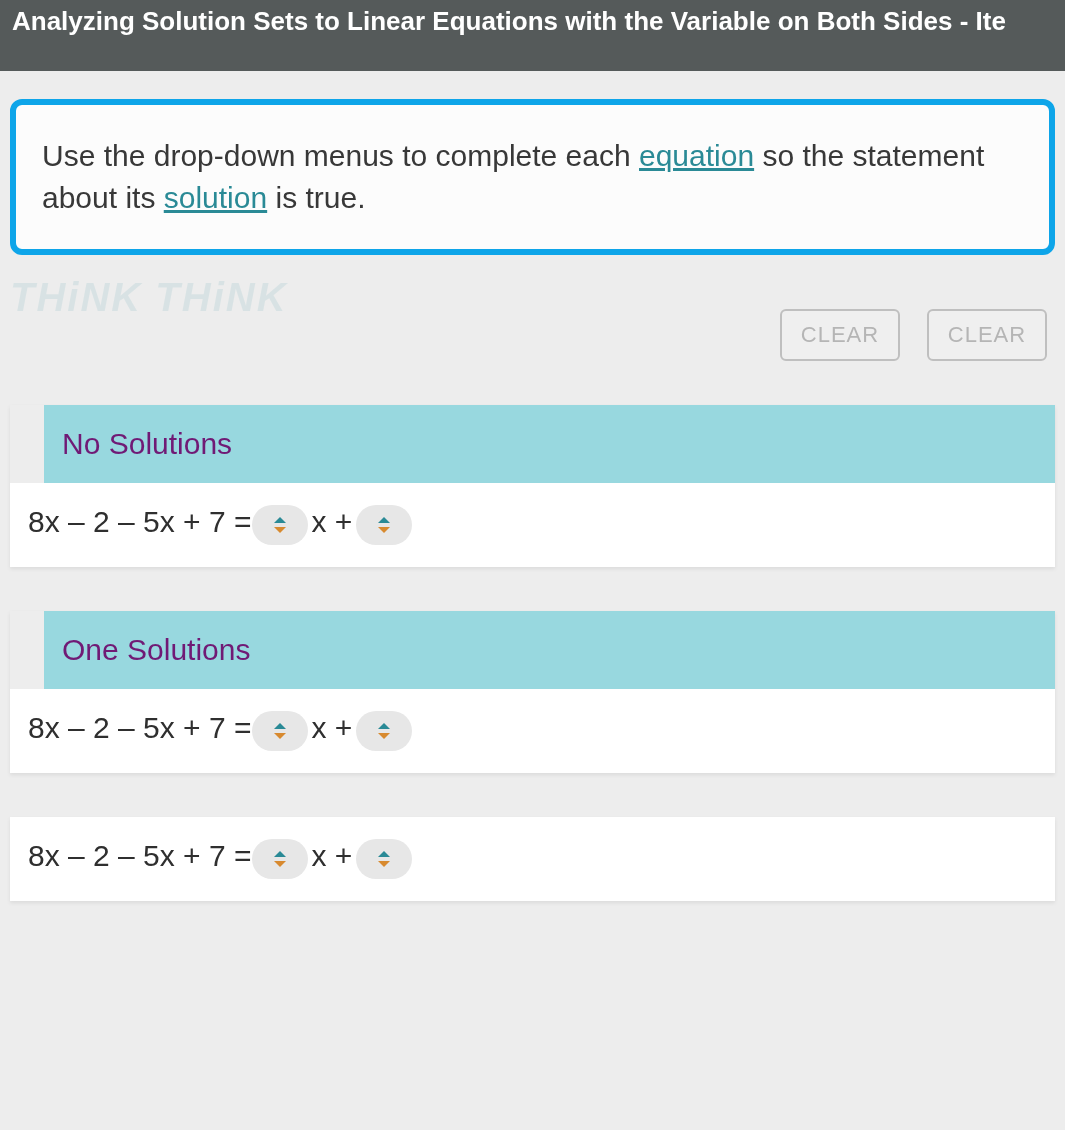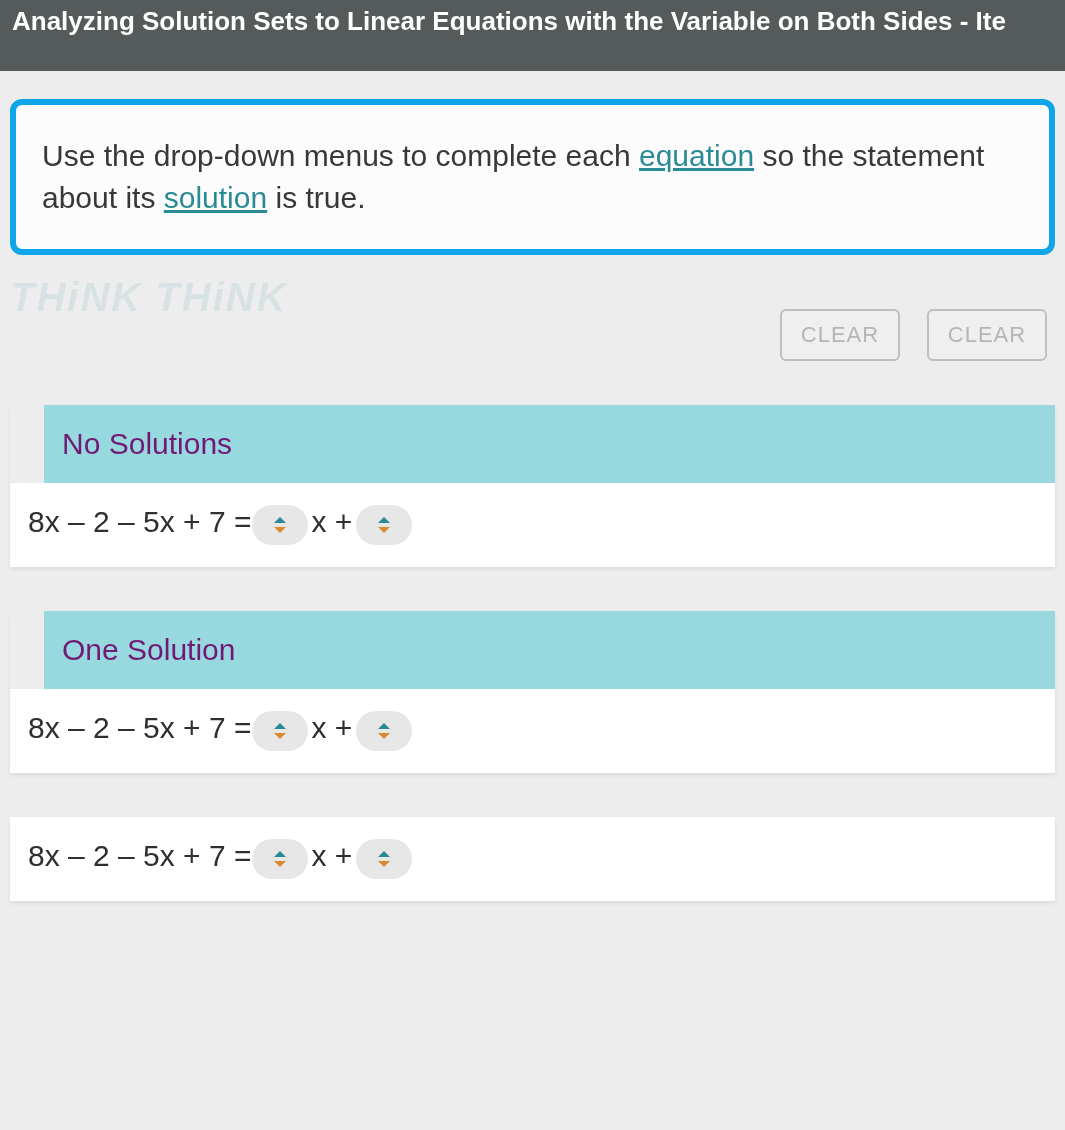--- a/index.html
+++ b/index.html
@@ -173,21 +173,21 @@
         <span class="dd">
           <svg viewBox="0 0 16 20">
             <polygon class="up" points="8,2 14,8 2,8"></polygon>
             <polygon class="dn" points="2,12 14,12 8,18"></polygon>
           </svg>
         </span>
       </div>
     </div>
 
     <div class="panel">
-      <div class="panel-header">One Solution</div>
+      <div class="panel-header">One Solutions</div>
       <div class="panel-body">
         <span class="lhs">8x – 2 – 5x + 7 =</span>
         <span class="dd">
           <svg viewBox="0 0 16 20">
             <polygon class="up" points="8,2 14,8 2,8"></polygon>
             <polygon class="dn" points="2,12 14,12 8,18"></polygon>
           </svg>
         </span>
         <span class="mid">x +</span>
         <span class="dd">

